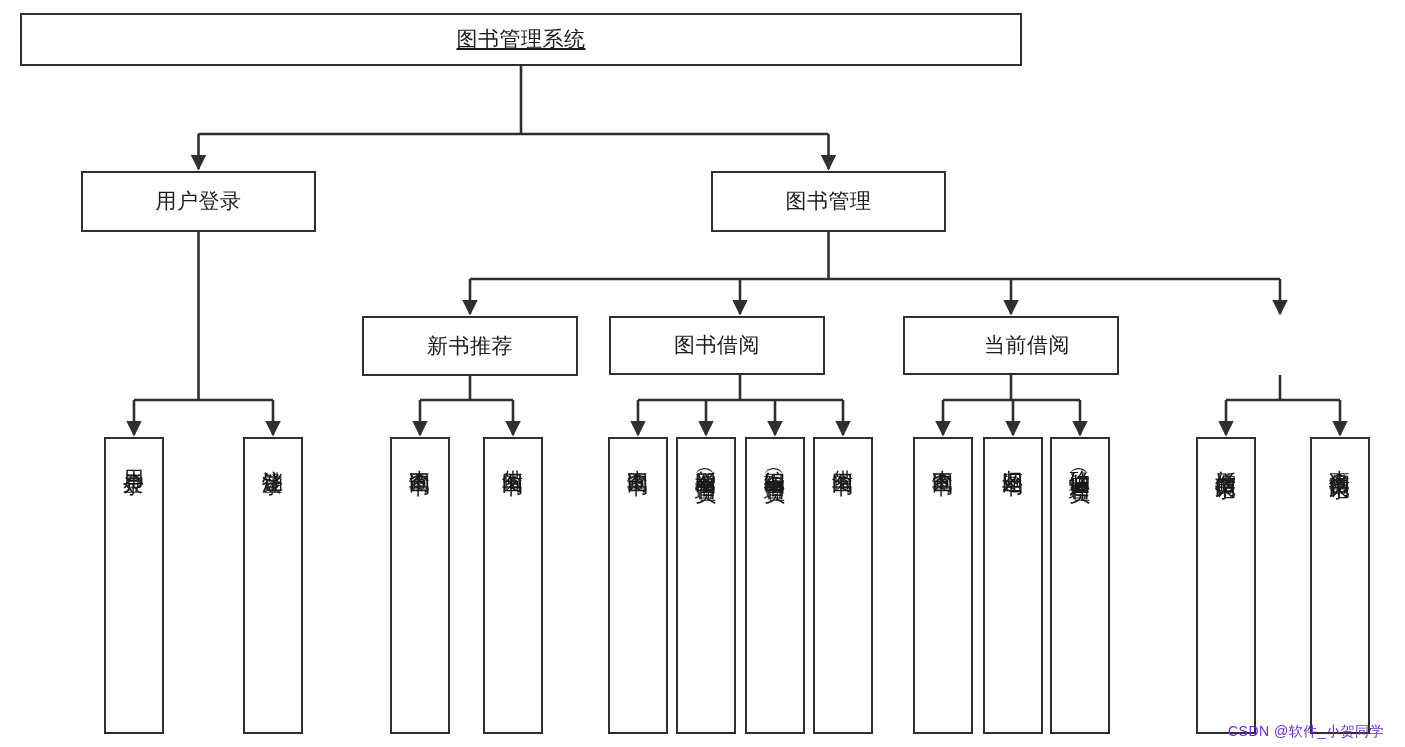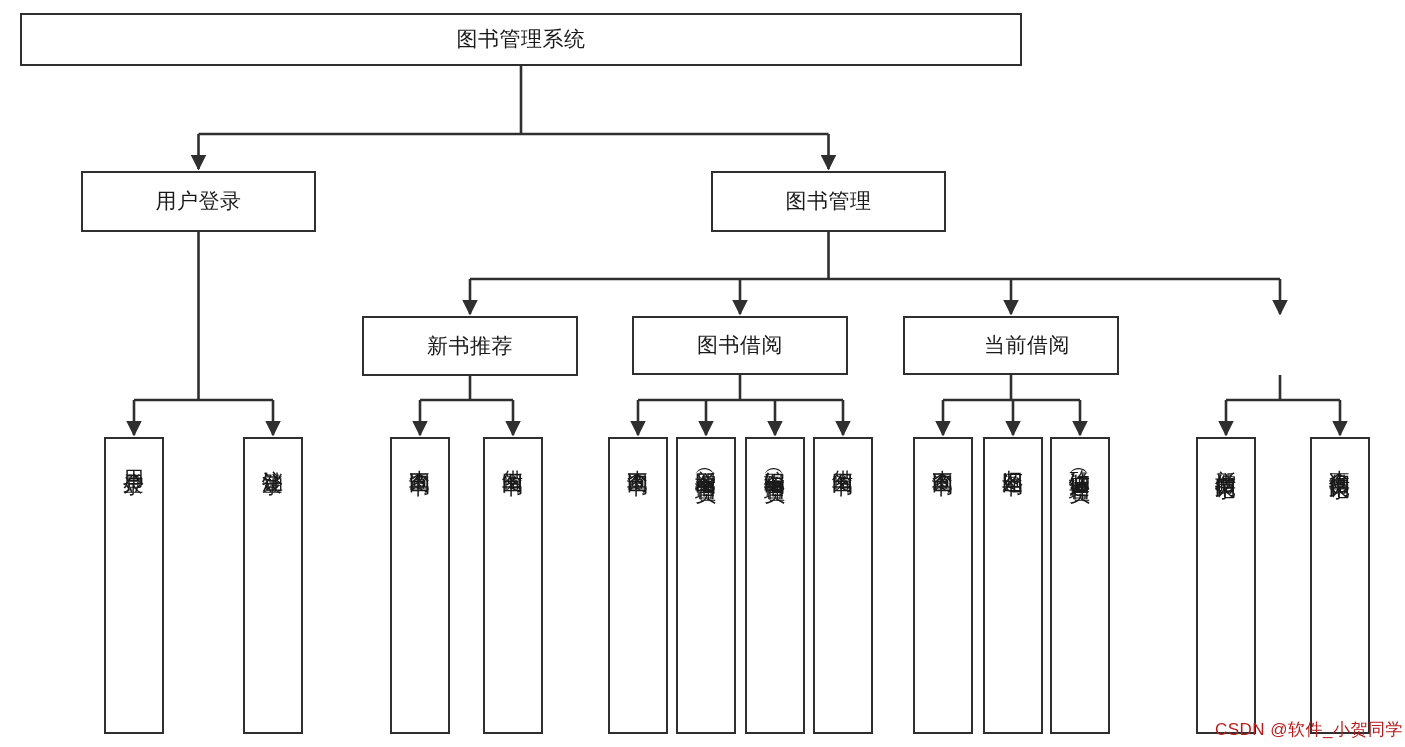--- a/index.html
+++ b/index.html
@@ -50,24 +50,24 @@
   .node.vert .label {
     writing-mode: vertical-rl;
     text-orientation: upright;
     font-size: 21px;
     letter-spacing: 2px;
     line-height: 1;
     white-space: nowrap;
   }
   #watermark {
     position: absolute;
-    right: 2px;
+    right: 21px;
     bottom: 6px;
-    font-size: 17px;
-    color: #b91c1c;
+    font-size: 14px;
+    color: #6d28d9;
     letter-spacing: 0.5px;
     white-space: nowrap;
     pointer-events: none;
   }
 </style>
 </head>
 <body>
 
 <div id="canvas">
 
@@ -107,35 +107,35 @@
         <path d="M 943 400 L 943 435" marker-end="url(#arrow)"></path>
         <path d="M 1013 400 L 1013 435" marker-end="url(#arrow)"></path>
         <path d="M 1080 400 L 1080 435" marker-end="url(#arrow)"></path>
         <path d="M 1280 375 L 1280 400"></path>
         <path d="M 1226 400 L 1340 400"></path>
         <path d="M 1226 400 L 1226 435" marker-end="url(#arrow)"></path>
         <path d="M 1340 400 L 1340 435" marker-end="url(#arrow)"></path>
       </g>
   </svg>
 
-  <div class="node horiz" style="left: 20px; top: 13px; width: 1002px; height: 53px;">
+  <div class="node horiz" style="left: 20px; top: 13px; width: 1002px; height: 53px; text-decoration: underline;">
     <span class="label">图书管理系统</span>
   </div>
 
   <div class="node horiz" style="left: 81px; top: 171px; width: 235px; height: 61px;">
     <span class="label">用户登录</span>
   </div>
   <div class="node horiz" style="left: 711px; top: 171px; width: 235px; height: 61px;">
     <span class="label">图书管理</span>
   </div>
 
   <div class="node horiz" style="left: 362px; top: 316px; width: 216px; height: 60px;">
     <span class="label">新书推荐</span>
   </div>
-  <div class="node horiz" style="left: 632px; top: 316px; width: 216px; height: 59px;">
+  <div class="node horiz" style="left: 609px; top: 316px; width: 216px; height: 59px;">
     <span class="label">图书借阅</span>
   </div>
   <div class="node horiz" style="left: 903px; top: 316px; width: 216px; height: 59px; padding-left: 32px;">
     <span class="label">当前借阅</span>
   </div>
 
   <div class="node vert" style="left: 104px; top: 437px; width: 60px; height: 297px;">
     <span class="label">用户登录</span>
   </div>
   <div class="node vert" style="left: 243px; top: 437px; width: 60px; height: 297px;">

